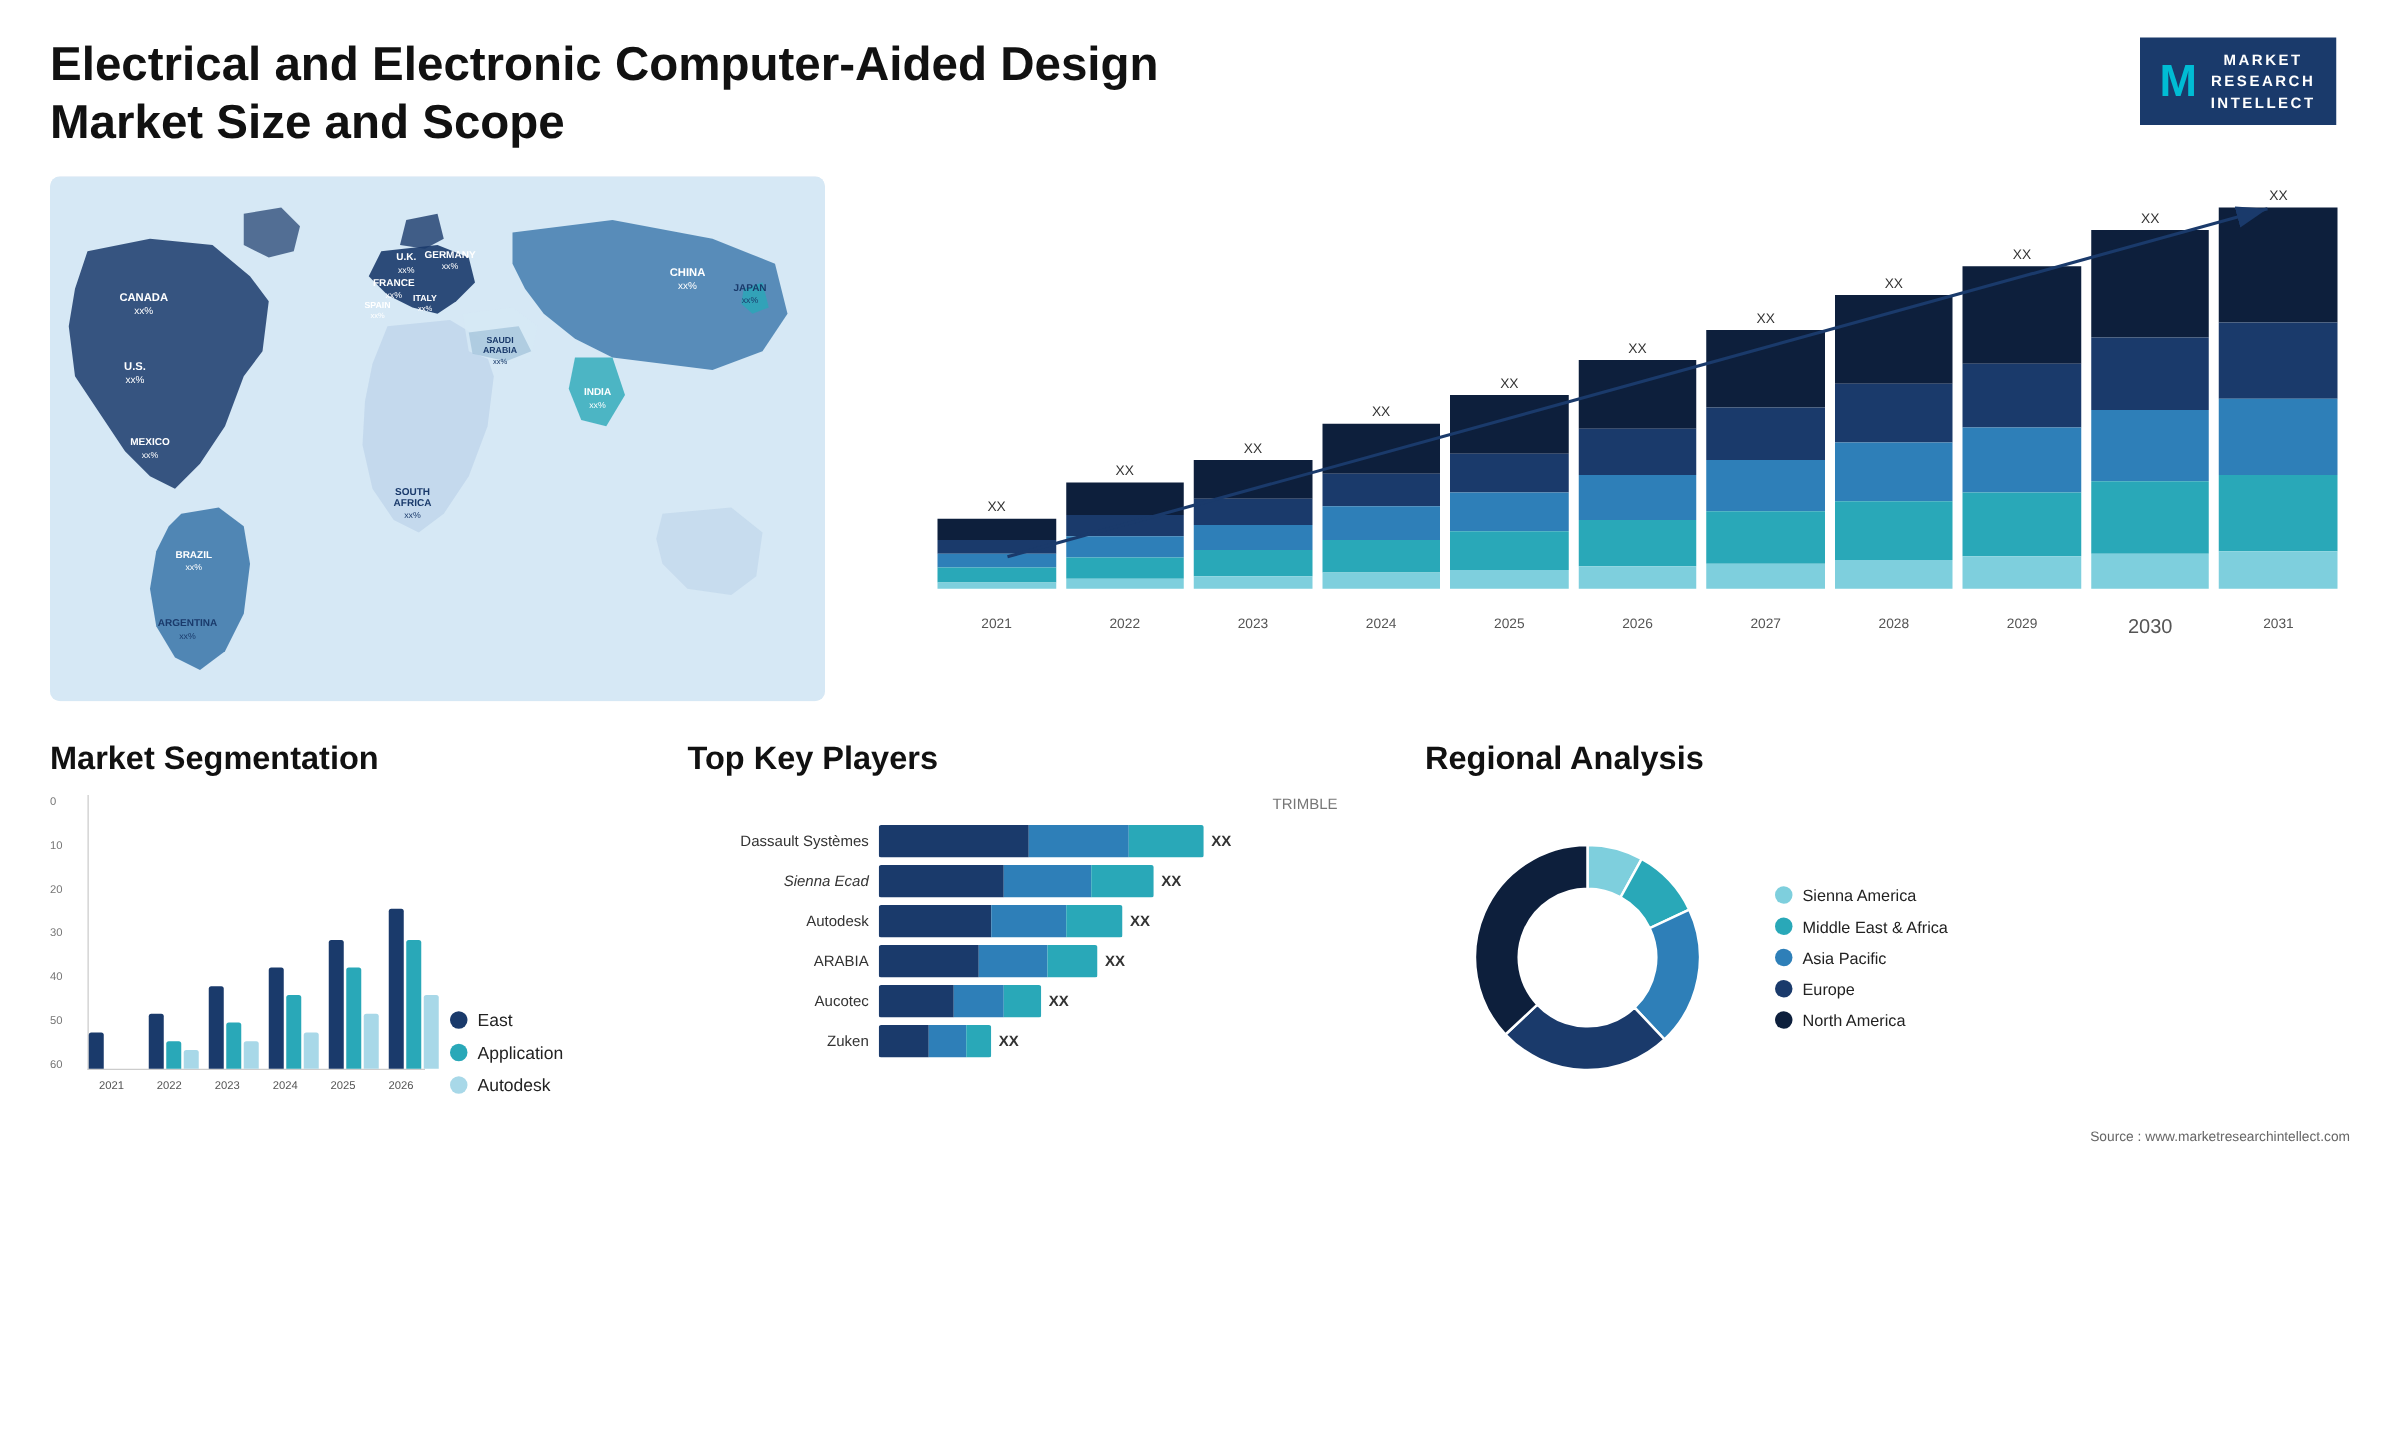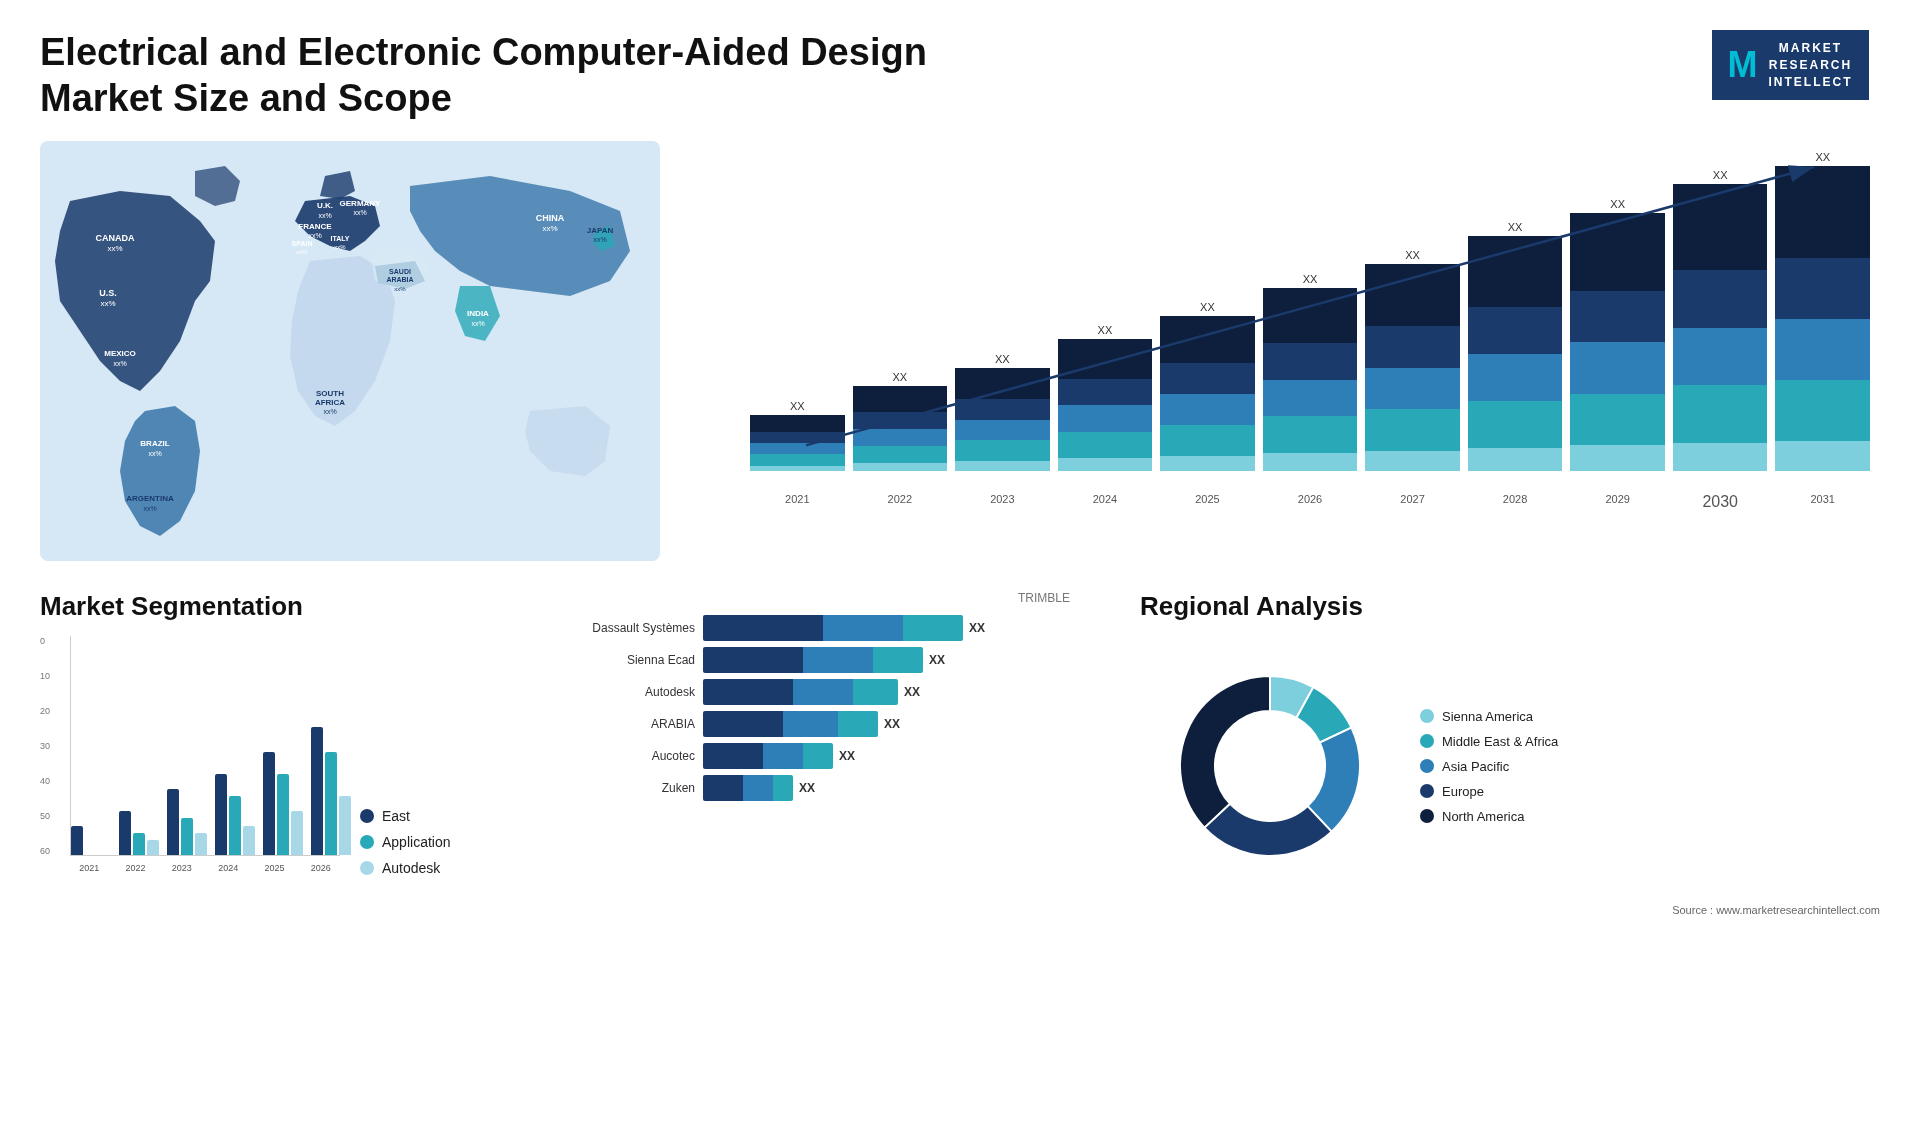--- a/index.html
+++ b/index.html
@@ -484,35 +484,36 @@
           </div>
           <div style="display: flex; align-items: center; gap: 8px; font-size: 14px;">
             <span style="width:14px;height:14px;border-radius:50%;background:#a8d8e8;flex-shrink:0;"></span>
             <span>Autodesk</span>
           </div>
         </div>
     </div>
   </div>
 
   <div class="players-container">
+    <h2 class="section-title">Top Key Players</h2>
     <div style="font-size:12px; color:#777; margin-bottom:6px; text-align:right; margin-right:40px;">TRIMBLE</div>
     <div class="players-list" id="players-list">
         <div style="display: flex; align-items: center; gap: 8px;">
           <div style="width: 145px; font-size: 12px; color: rgb(51, 51, 51); text-align: right; flex-shrink: 0;">Dassault Systèmes</div>
           <div style="display: flex; align-items: center; gap: 6px; flex: 1 1 0%;">
             <div style="height: 26px; display: flex; border-radius: 2px; overflow: hidden; width: 260px; max-width: 320px;">
               <div style="width: 120px; background: rgb(26, 58, 107);"></div>
               <div style="width: 80px; background: rgb(46, 127, 184);"></div>
               <div style="width: 60px; background: rgb(41, 168, 184);"></div>
             </div>
             <div style="font-size: 12px; color: rgb(51, 51, 51); font-weight: 600;">XX</div>
           </div>
         </div>
         <div style="display: flex; align-items: center; gap: 8px;">
-          <div style="width: 145px; font-size: 12px; color: rgb(51, 51, 51); text-align: right; flex-shrink: 0;">Sienna Ecad</div>
+          <div style="width: 145px; font-size: 12px; color: rgb(51, 51, 51); text-align: right; flex-shrink: 0; font-style: italic;">Sienna Ecad</div>
           <div style="display: flex; align-items: center; gap: 6px; flex: 1 1 0%;">
             <div style="height: 26px; display: flex; border-radius: 2px; overflow: hidden; width: 220px; max-width: 320px;">
               <div style="width: 100px; background: rgb(26, 58, 107);"></div>
               <div style="width: 70px; background: rgb(46, 127, 184);"></div>
               <div style="width: 50px; background: rgb(41, 168, 184);"></div>
             </div>
             <div style="font-size: 12px; color: rgb(51, 51, 51); font-weight: 600;">XX</div>
           </div>
         </div>
         <div style="display: flex; align-items: center; gap: 8px;">

